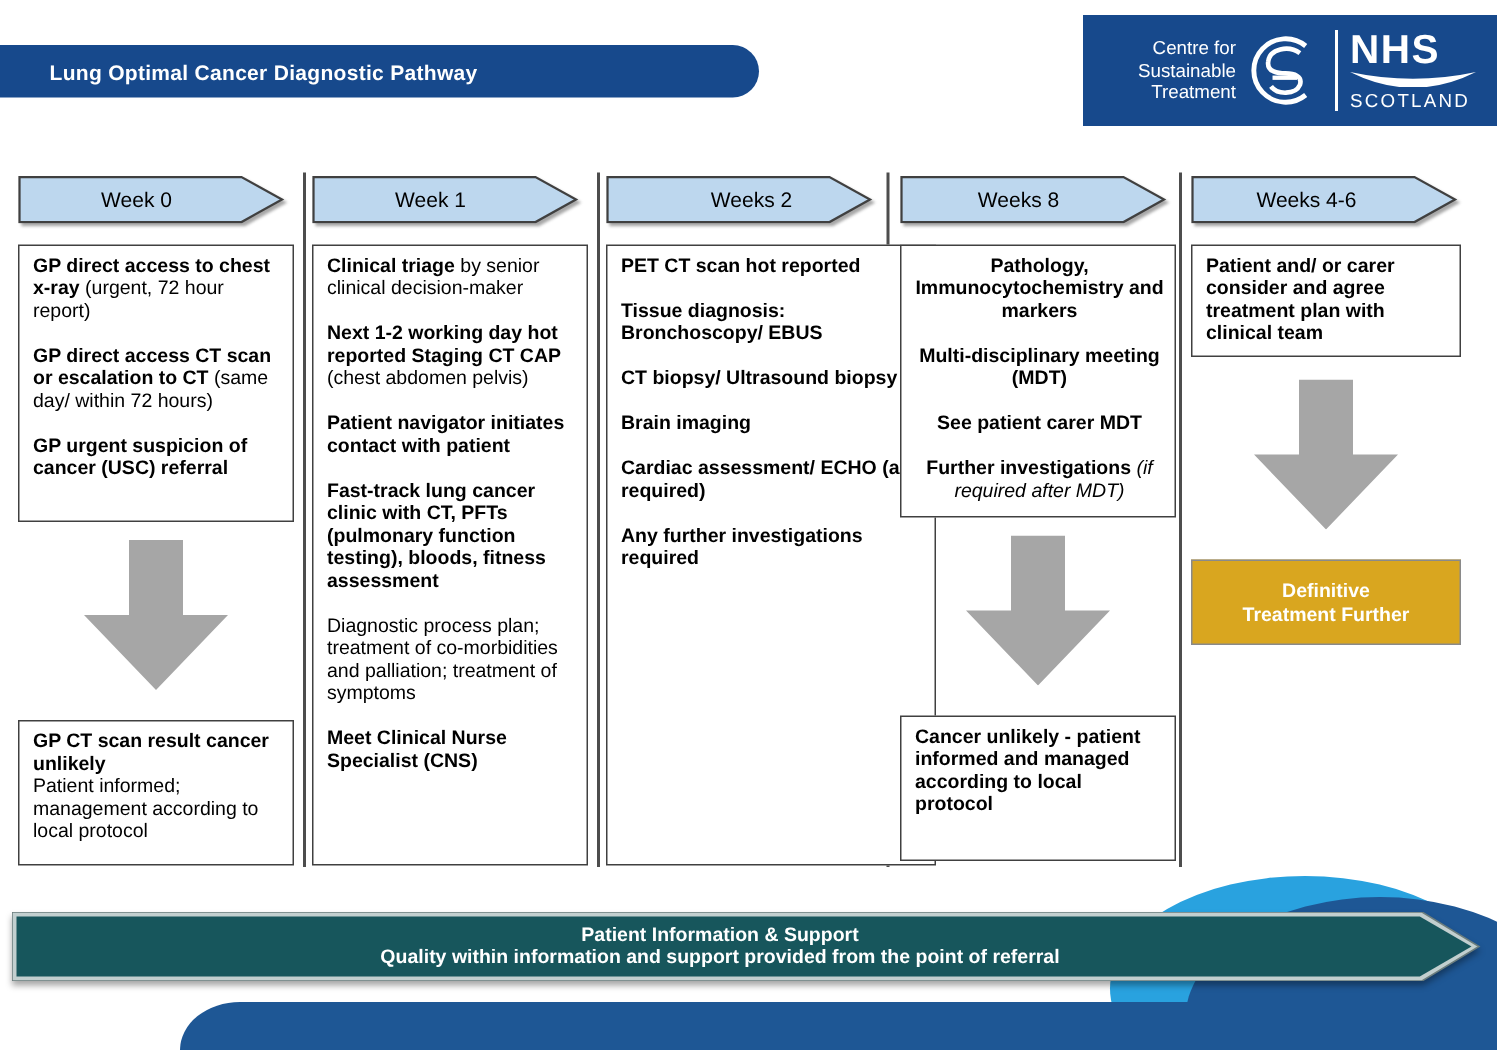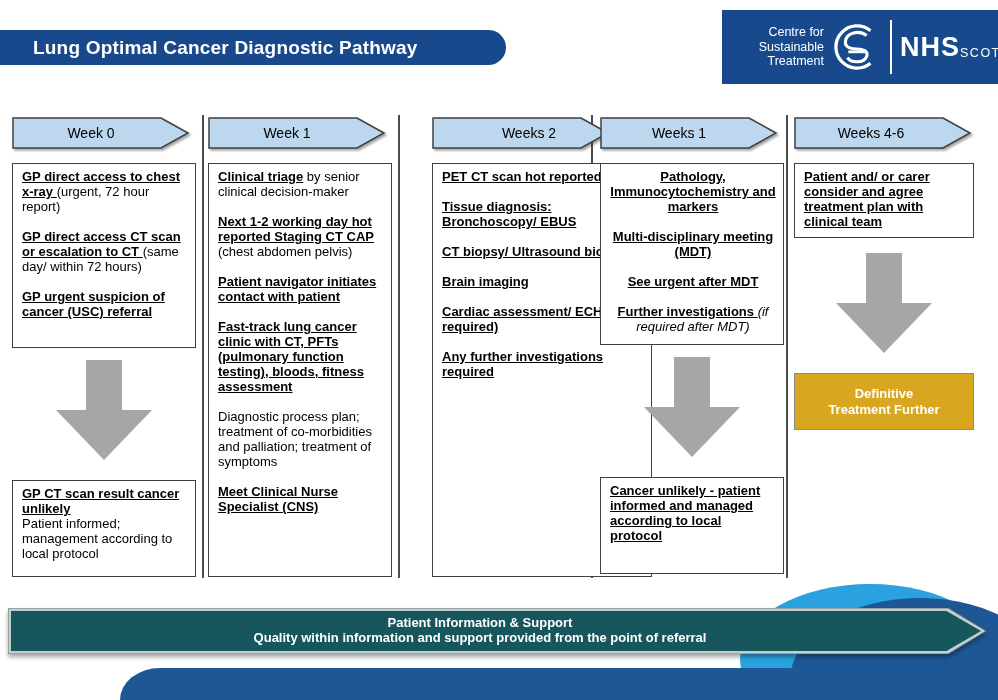--- a/index.html
+++ b/index.html
@@ -5,52 +5,52 @@
   html,body{margin:0;padding:0;background:#fff;}
   .page{
     position:relative;width:998px;height:700px;background:#fff;overflow:hidden;
     font-family:"Liberation Sans","DejaVu Sans",sans-serif;color:#000;
   }
   
   .title-bar{
     position:absolute;left:0;top:30px;width:506px;height:35px;
     background:var(--brand-blue);border-radius:0 18px 18px 0;
     display:flex;align-items:center;padding-left:33px;box-sizing:border-box;
-    color:#fff;font-weight:bold;font-size:19px;letter-spacing:.2px;
+    color:#fff;font-weight:bold;font-size:14px;letter-spacing:.2px;
   }
   .logo-block{
     position:absolute;left:722px;top:10px;width:276px;height:74px;
     background:var(--brand-blue);display:flex;align-items:center;
     padding:0 10px;box-sizing:border-box;gap:8px;color:#fff;
   }
   .org{flex:1;text-align:right;font-size:12.5px;line-height:14.5px;white-space:pre-line;}
   .emblem{width:50px;height:50px;flex:0 0 auto;}
   .emblem path,.emblem circle{stroke:#fff;fill:none;}
   .vline{width:2px;height:54px;background:#fff;flex:0 0 auto;}
-  .nhs-col{display:flex;align-items:flex-end;width:88px;}
+  .nhs-col{display:flex;flex-direction:column;align-items:flex-start;width:88px;}
   .nhs{font-size:27px;font-weight:bold;letter-spacing:1px;line-height:25px;}
   .swoosh{width:84px;height:11px;margin:1px 0 2px;}
   .swoosh path{fill:#fff;}
   .scotland{font-size:12.5px;font-weight:normal;letter-spacing:1.5px;}
   
   .vdiv{position:absolute;top:115px;height:463px;width:1.5px;background:#4d4d4d;}
   .col{position:absolute;top:117px;}
-  .c0{left:12px;width:184px;} .c1{left:208px;width:184px;} .c2{left:404px;width:220px;margin-left:28px;}
+  .c0{left:12px;width:184px;} .c1{left:208px;width:184px;} .c2{left:404px;width:220px;}
   .c3{left:600px;width:184px;} .c4{left:794px;width:180px;}
   .week-header{position:relative;height:32px;margin-bottom:14px;}
   .week-header svg{position:absolute;left:0;top:0;filter:drop-shadow(2px 2px 1px rgba(60,60,60,.45));}
   .week-header polygon{fill:var(--header-fill);stroke:var(--header-border);stroke-width:1.5;}
   .week-header .hl{position:absolute;left:0;right:26px;top:0;bottom:0;display:flex;
     align-items:center;justify-content:center;font-weight:normal;font-size:14px;}
   .box{border:1.5px solid var(--box-border);background:#fff;box-sizing:border-box;
     padding:5px 7px 5px 9px;font-size:13px;line-height:15px;}
   .c0 .main{height:185px;} .c1 .main{height:414px;} .c2 .main{height:414px;}
   .c3 .main{height:182px;text-align:center;} .c4 .main{height:75px;}
   .item{margin:0;} .item.sp{margin-top:15px;}
-  .b{font-weight:bold;text-decoration:underline;} .i{font-style:italic;}
+  .b{font-weight:bold;} .i{font-style:italic;}
   .flow-arrow{display:block;margin:12px auto 0;}
   .c4 .flow-arrow{margin-top:15px;}
   .flow-arrow polygon{fill:var(--arrow-gray);}
   .sec{height:97px;margin-top:20px;}
   .gold{
     height:57px;margin-top:20px;background:var(--gold);border:1.5px solid #8a8a8a;
     color:#fff;font-weight:bold;font-size:13px;line-height:16px;box-sizing:border-box;
     display:flex;align-items:center;justify-content:center;text-align:center;white-space:pre-line;
   }
   
@@ -153,26 +153,26 @@
           <p class="item sp"><span class="b">Brain imaging</span></p>
           <p class="item sp"><span class="b">Cardiac assessment/ ECHO (as required)</span></p>
           <p class="item sp"><span class="b">Any further investigations required</span></p>
         </div>
       </div>
       <div class="col c3">
         <div class="week-header">
           <svg width="178" height="32" viewBox="0 0 178 32">
             <polygon points="1,1 149,1 176,16 149,31 1,31"></polygon>
           </svg>
-          <div class="hl">Weeks 1</div>
+          <div class="hl">Weeks 8</div>
         </div>
         <div class="box main">
           <p class="item"><span class="b">Pathology, Immunocytochemistry and markers</span></p>
           <p class="item sp"><span class="b">Multi-disciplinary meeting (MDT)</span></p>
-          <p class="item sp"><span class="b">See urgent after MDT</span></p>
+          <p class="item sp"><span class="b">See patient carer MDT</span></p>
           <p class="item sp"><span class="b">Further investigations </span><span class=" i">(if required after MDT)</span></p>
         </div>
         <svg class="flow-arrow" width="96" height="100" viewBox="0 0 96 100">
           <polygon points="30,0 66,0 66,50 96,50 48,100 0,50 30,50"></polygon>
         </svg>
         <div class="box sec">
           <p class="item"><span class="b">Cancer unlikely - patient informed and managed according to local protocol</span></p>
         </div>
       </div>
       <div class="col c4">

